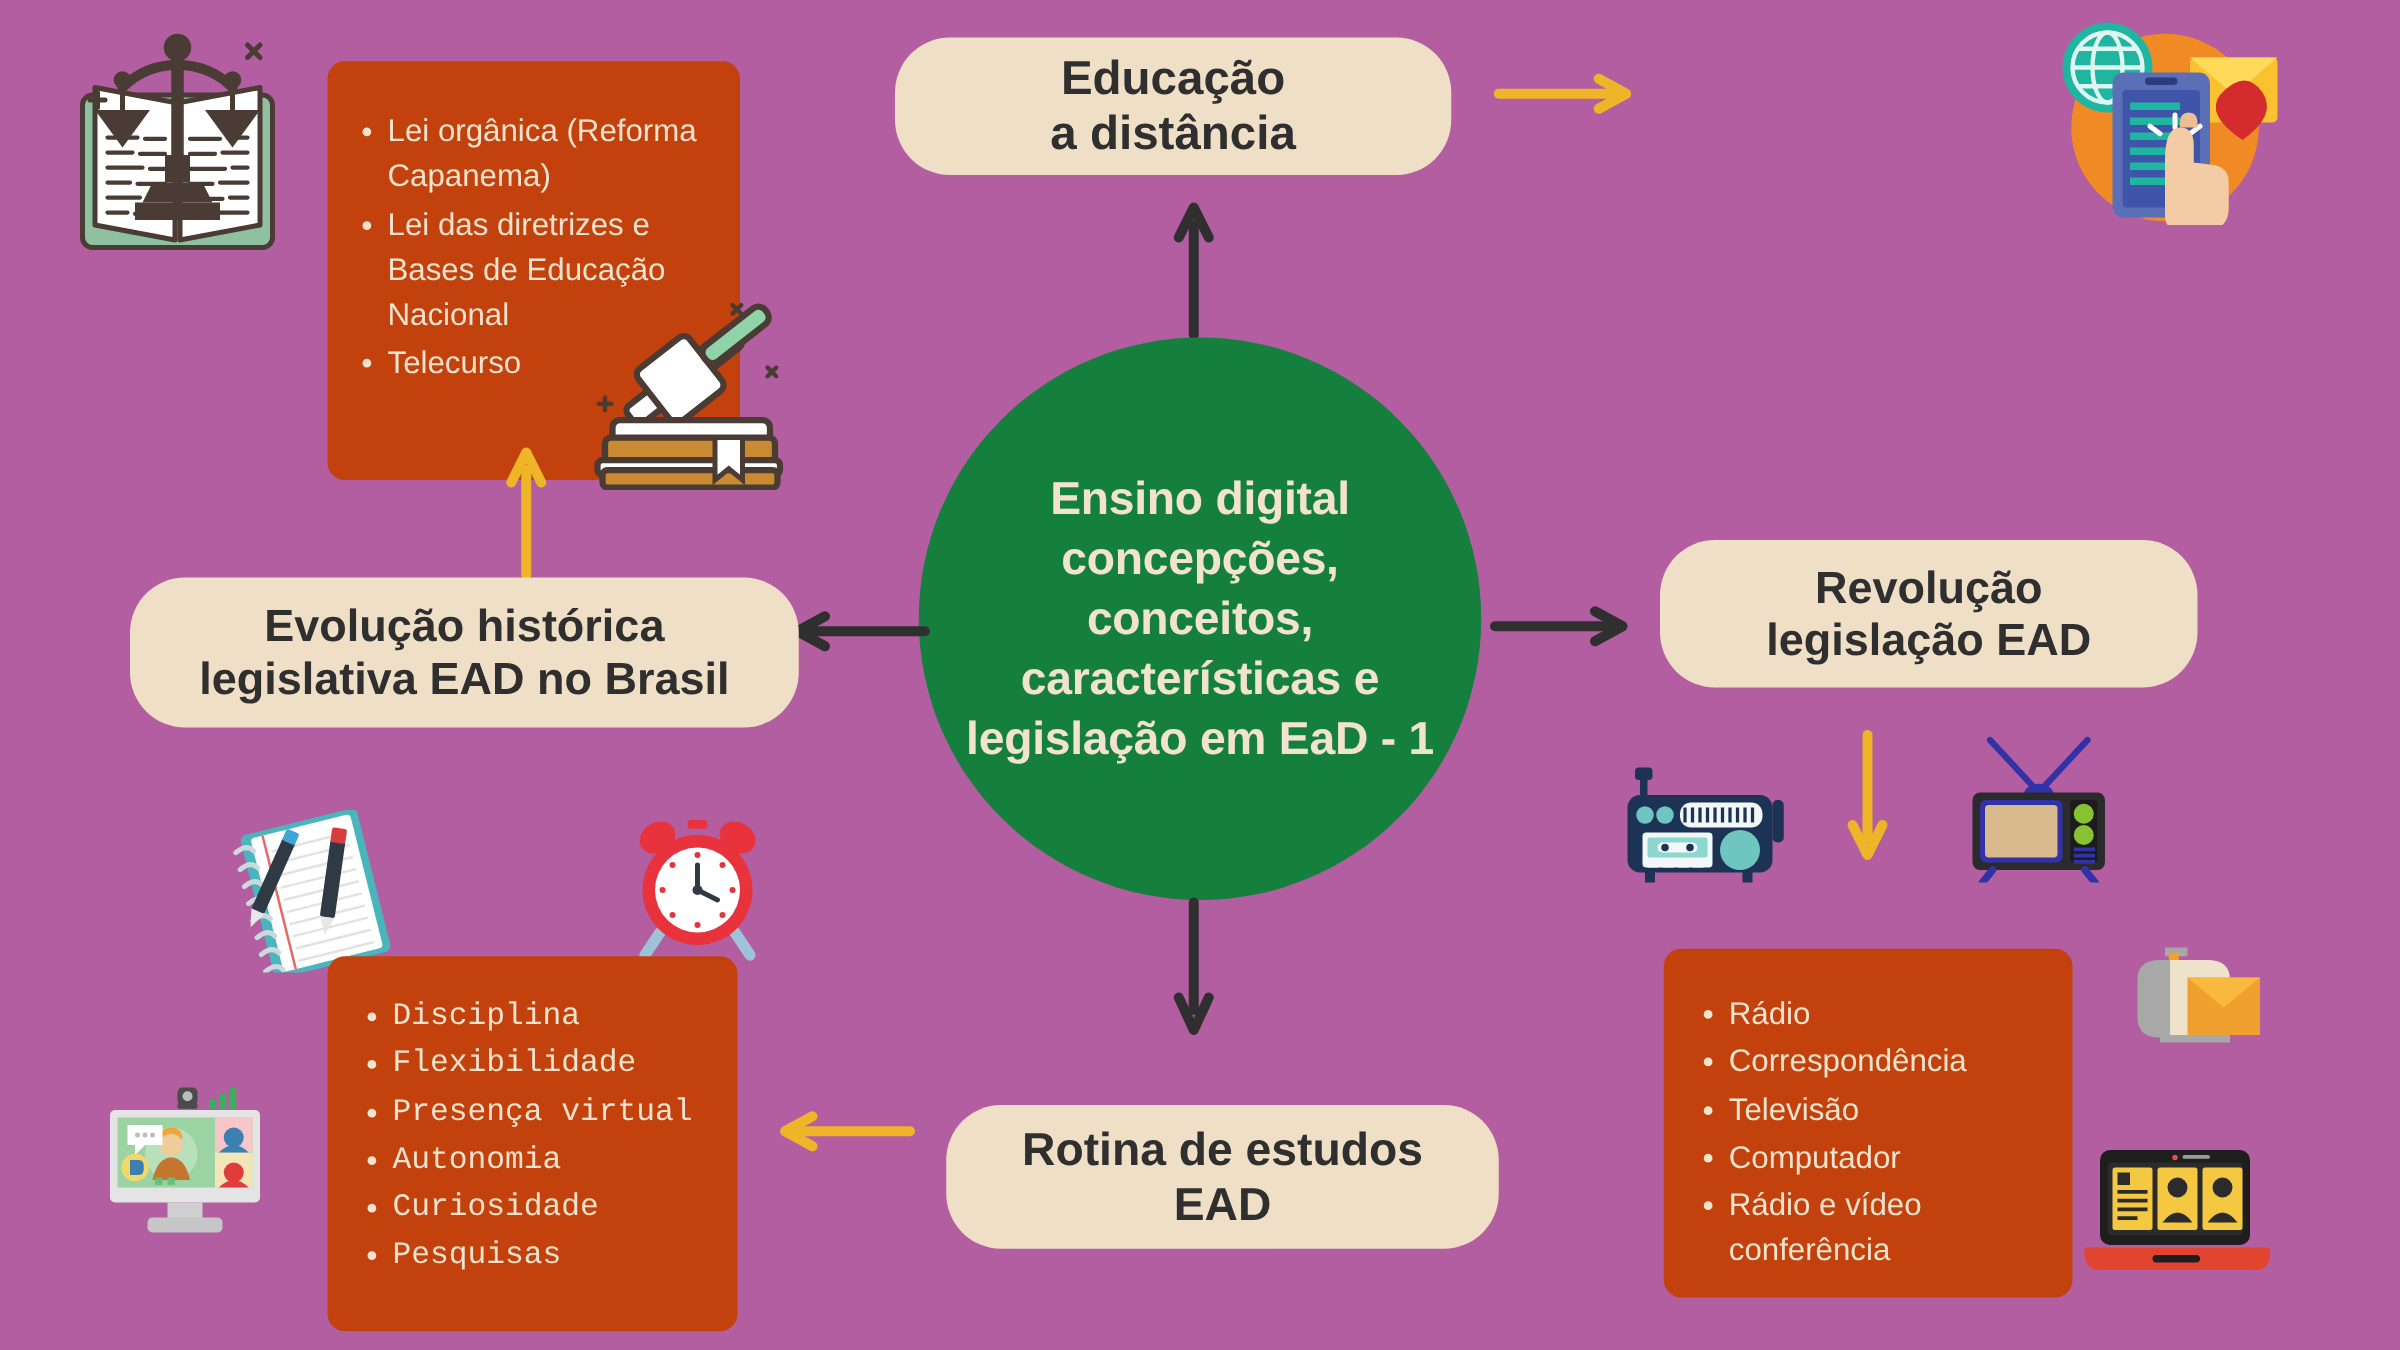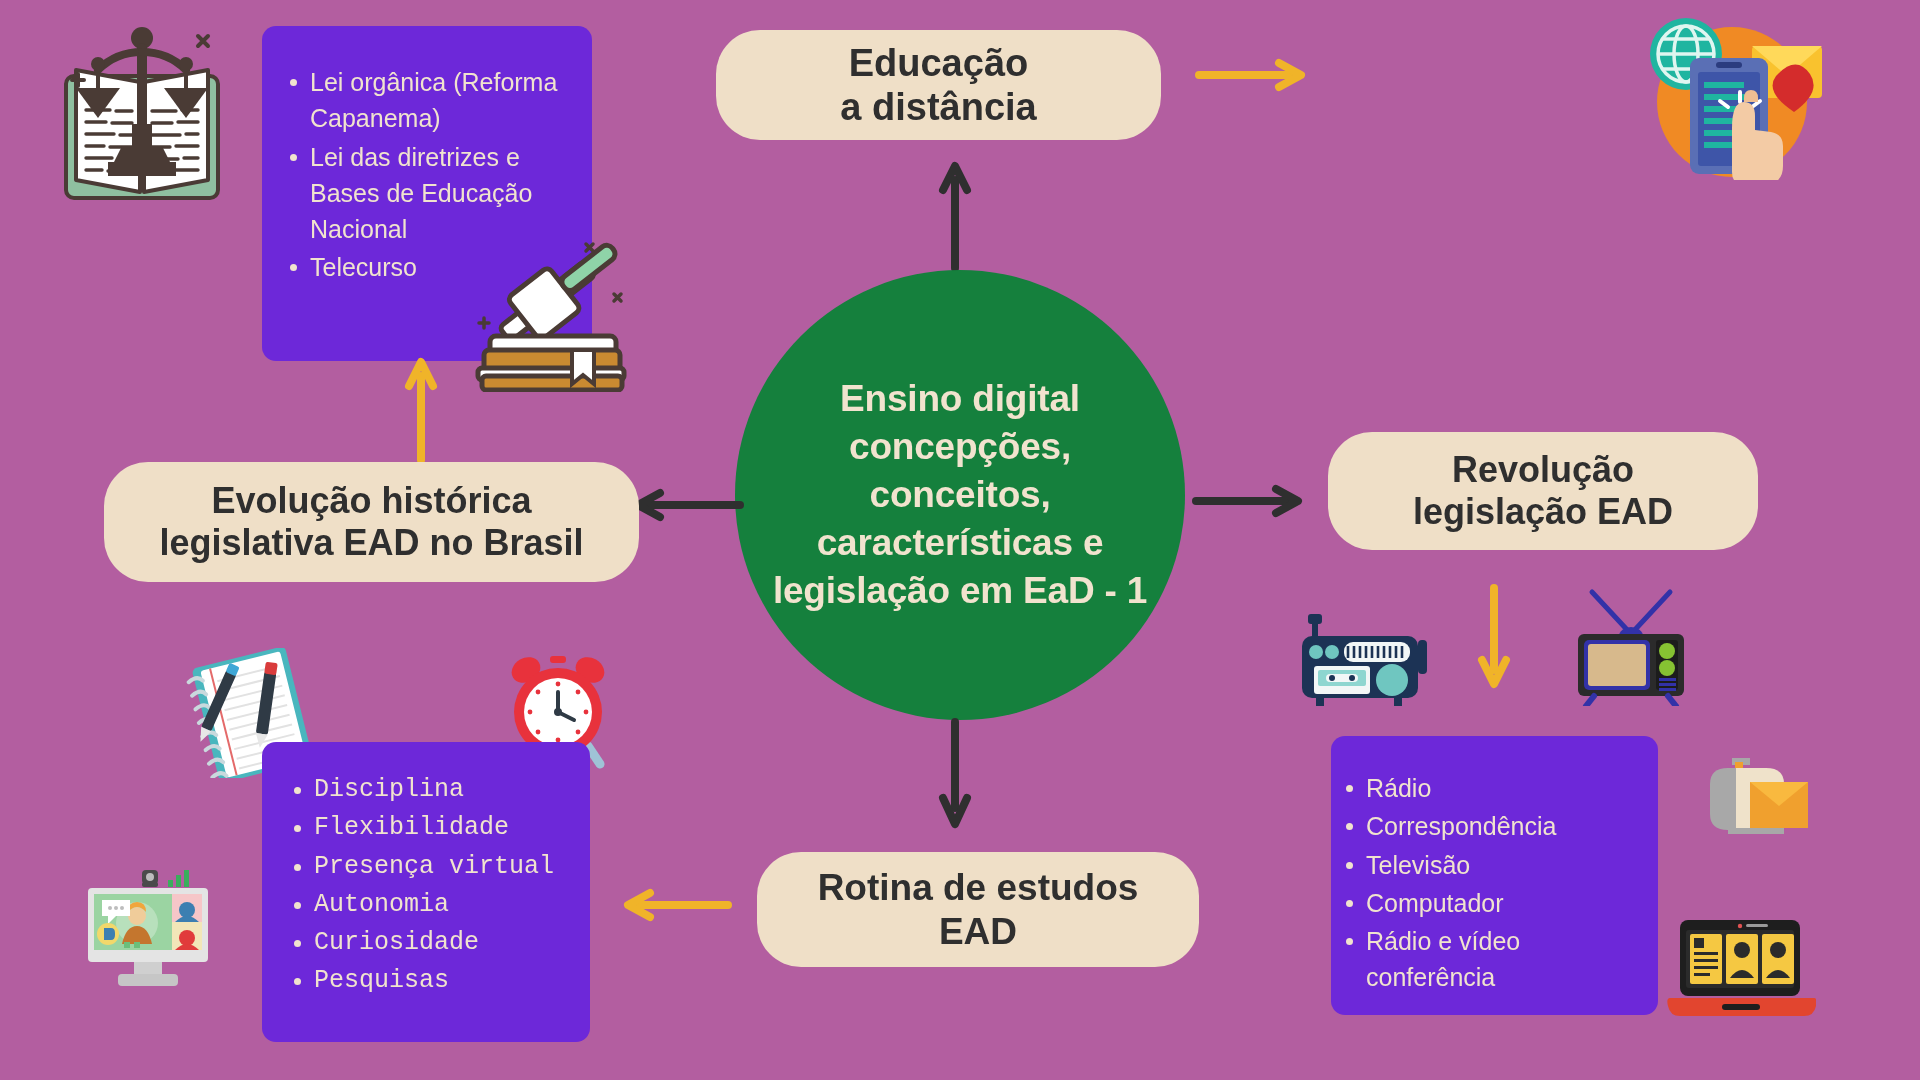--- a/index.html
+++ b/index.html
@@ -26,40 +26,40 @@
 
   
   .pill{
     background:#EFDFC7;border-radius:44px;
     display:flex;align-items:center;justify-content:center;text-align:center;
     color:#2F2F2F;font-weight:bold;
   }
   #pill-top{left:716px;top:30px;width:445px;height:110px;font-size:38px;line-height:1.16;}
   #pill-left{left:104px;top:462px;width:535px;height:120px;font-size:36px;line-height:1.18;}
   #pill-right{left:1328px;top:432px;width:430px;height:118px;font-size:36px;line-height:1.18;}
-  #pill-bottom{left:757px;top:852px;width:442px;height:115px;font-size:37px;line-height:1.18;}
+  #pill-bottom{left:757px;top:884px;width:442px;height:115px;font-size:37px;line-height:1.18;}
 
   
   .card{
-    background:#6d28d9;border-radius:14px;
-    color:#F1E3CE;box-sizing:border-box;
+    background:#c2410c;border-radius:14px;
+    color:#F1E3CE;box-sizing:border-box;margin-top:23px;
   }
   .card ul{list-style:none;margin:0;padding:0;}
   .card li{
     position:relative;padding-left:24px;
     font-size:25px;line-height:1.45;margin-bottom:2px;
   }
   .card li::before{
     content:"";position:absolute;left:4px;top:15px;
     width:7px;height:7px;border-radius:50%;background:#F1E3CE;
   }
   #card-tl{left:262px;top:26px;width:330px;height:335px;padding:38px 22px 0 24px;}
   #card-tr{left:1327px;top:30px;width:327px;height:360px;padding:38px 20px 0 26px;}
   #card-bl{left:262px;top:742px;width:328px;height:300px;padding:30px 20px 0 28px;font-family:Liberation Mono, monospace;}
-  #card-br{left:1331px;top:736px;width:327px;height:279px;padding:34px 20px 0 11px;}
+  #card-br{left:1331px;top:736px;width:327px;height:279px;padding:34px 20px 0 28px;}
 
   
   .arrow{position:absolute;}
   .arrow svg{display:block;overflow:visible;}
 
   
   .art{position:absolute;}
 </style>
 </head>
 <body>

